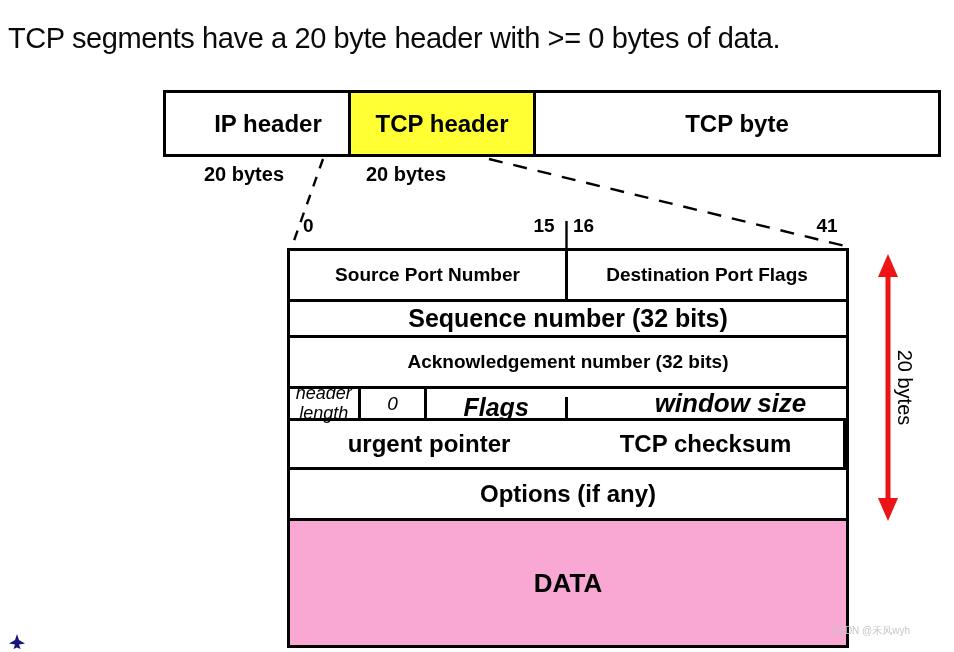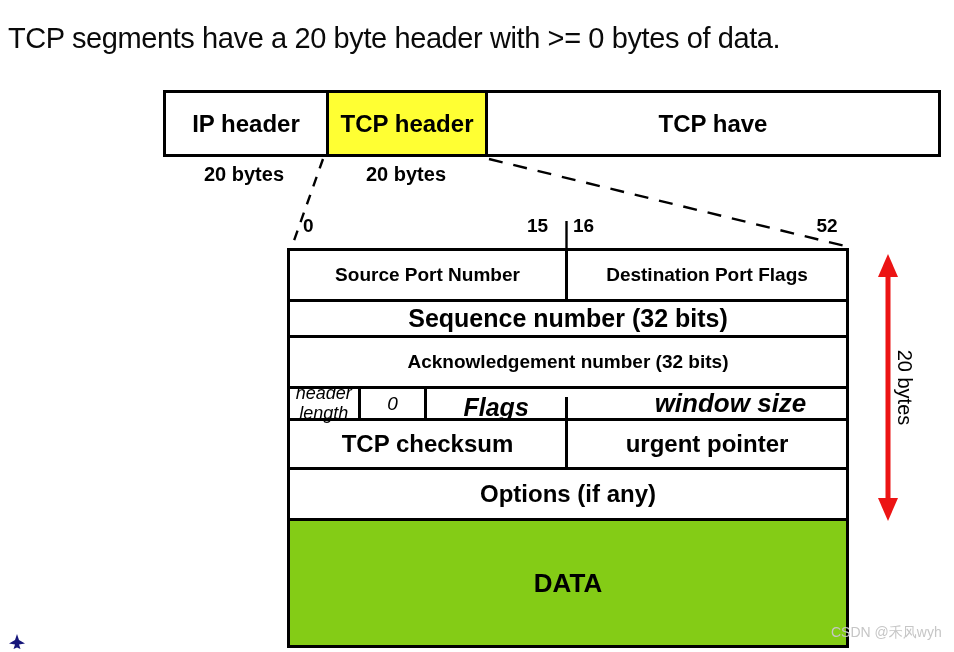--- a/index.html
+++ b/index.html
@@ -28,32 +28,33 @@
   
   .segment-bar {
     position: absolute;
     left: 163px;
     top: 90px;
     width: 778px;
     height: 67px;
     border: 3px solid #000;
     display: flex;
     background: #fff;
+    padding-left: 22px;
   }
   .segment-cell {
     display: flex;
     align-items: center;
     justify-content: center;
     font-weight: bold;
     font-size: 24px;
     color: #000;
     height: 100%;
   }
   .segment-cell.ip   { width: 160px; }
-  .segment-cell.tcp  { width: 162px; border-left: 3px solid #000; border-right: 3px solid #000; align-items: center; }
+  .segment-cell.tcp  { width: 188px; border-left: 3px solid #000; border-right: 3px solid #000; align-items: center; }
   .segment-cell.data { flex: 1; }
 
   .byte-label {
     position: absolute;
     top: 163px;
     width: 162px;
     text-align: center;
     font-weight: bold;
     font-size: 20px;
     color: #000;
@@ -64,21 +65,21 @@
   
   .bit-label {
     position: absolute;
     top: 215px;
     font-weight: bold;
     font-size: 19px;
     color: #000;
     white-space: nowrap;
   }
   .bit-0  { left: 303px; }
-  .bit-15 { left: 527px; width: 34px; text-align: left; }
+  .bit-15 { left: 527px; width: 34px; text-align: center; }
   .bit-16 { left: 573px; }
   .bit-31 { left: 810px; width: 34px; text-align: center; }
 
   
   .tcp-table {
     position: absolute;
     left: 287px;
     top: 248px;
     width: 562px;
     height: 400px;
@@ -136,21 +137,21 @@
     color: #000;
     transform: rotate(90deg);
     white-space: nowrap;
   }
 
   
   .watermark {
     position: absolute;
     left: 831px;
     top: 624px;
-    font-size: 14px;
+    font-size: 10px;
     white-space: nowrap;
   }
 
   
   .plane-icon {
     position: absolute;
     left: 8px;
     top: 634px;
     width: 18px;
     height: 18px;
@@ -164,57 +165,57 @@
   <div class="title">TCP segments have a 20 byte header with &gt;= 0 bytes of data.</div>
 
   <div class="segment-bar">
     <div class="segment-cell ip">
       <span>IP header</span>
     </div>
     <div class="segment-cell tcp" style="background: rgb(255, 255, 51);">
       <span>TCP header</span>
     </div>
     <div class="segment-cell data">
-      <span>TCP have</span>
+      <span>TCP byte</span>
     </div>
   </div>
 
   <div class="byte-label b1">20 bytes</div>
   <div class="byte-label b2">20 bytes</div>
 
   <div class="bit-label bit-0">0</div>
   <div class="bit-label bit-15">15</div>
   <div class="bit-label bit-16">16</div>
-  <div class="bit-label bit-31">52</div>
+  <div class="bit-label bit-31">41</div>
 
   <div class="tcp-table">
     <div class="t-row row-ports">
       <div class="t-cell cell-half first">Source Port Number</div>
       <div class="t-cell cell-half">Destination Port Flags</div>
     </div>
     <div class="t-row row-seq">
       <div class="t-cell cell-full">Sequence number (32 bits)</div>
     </div>
     <div class="t-row row-ack">
       <div class="t-cell cell-full">Acknowledgement number (32 bits)</div>
     </div>
     <div class="t-row row-flags">
       <div class="t-cell cell-hlen">header length</div>
       <div class="t-cell cell-zero">0</div>
       <div class="t-cell cell-flags">Flags</div>
       <div class="t-cell cell-win">window size</div>
     </div>
     <div class="t-row row-checksum">
+      <div class="t-cell cell-half">urgent pointer</div>
       <div class="t-cell cell-half first">TCP checksum</div>
-      <div class="t-cell cell-half">urgent pointer</div>
     </div>
     <div class="t-row row-options">
       <div class="t-cell cell-full">Options (if any)</div>
     </div>
-    <div class="t-row row-data" style="background: #84cc16;">
+    <div class="t-row row-data" style="background: #f9a8d4;">
       <div class="t-cell cell-full">DATA</div>
     </div>
   </div>
 
   <svg class="overlay" viewBox="0 0 954 652">
     <line x1="323" y1="159" x2="291" y2="249" stroke="#000" stroke-width="2.4" stroke-dasharray="10 9"></line>
     <line x1="489" y1="159" x2="849" y2="247" stroke="#000" stroke-width="2.4" stroke-dasharray="14 11"></line>
     <line x1="566.5" y1="221" x2="566.5" y2="248" stroke="#000" stroke-width="2.4"></line>
     <g style="color: rgb(236, 20, 20);">
       <line x1="888" y1="272" x2="888" y2="503" stroke="currentColor" stroke-width="5"></line>

